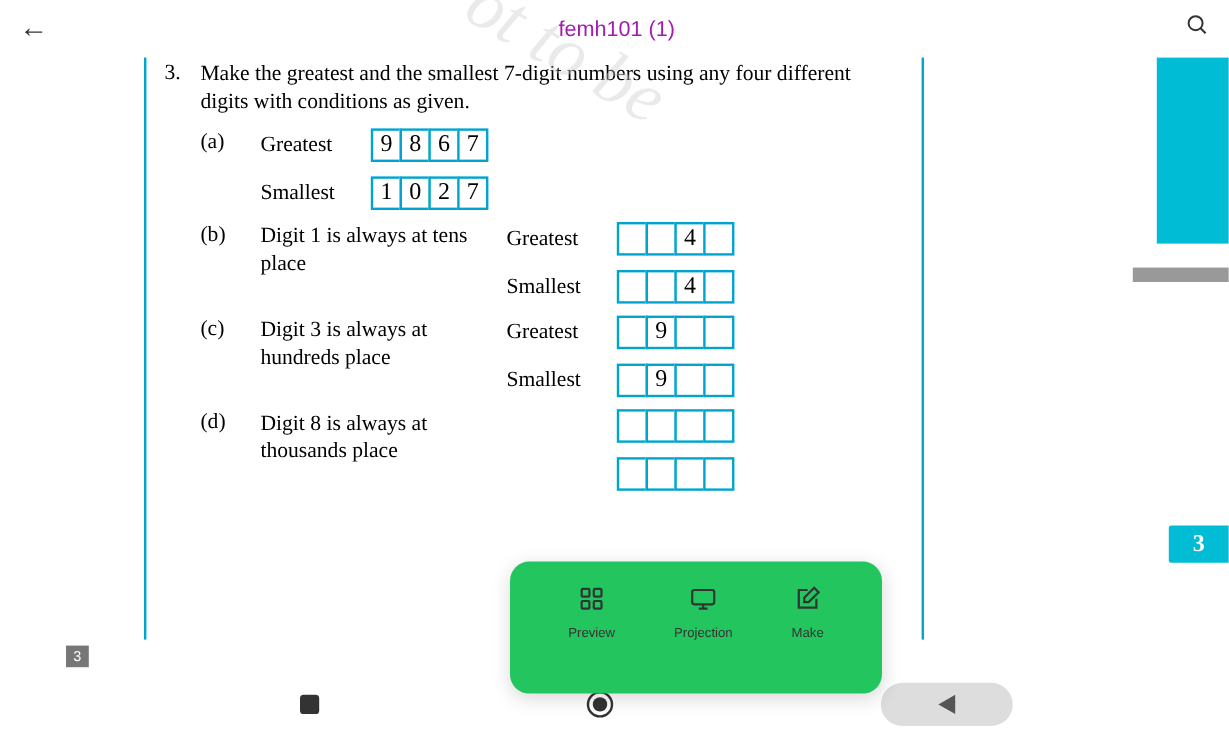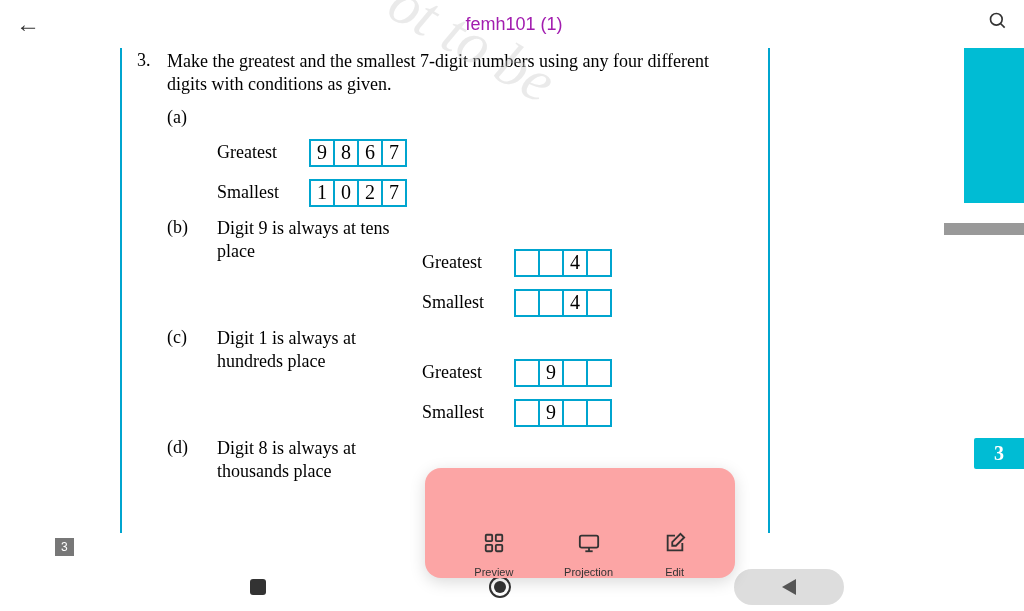--- a/index.html
+++ b/index.html
@@ -16,36 +16,36 @@
     
     .watermark { position: absolute; left: 260px; top: -40px; font-size: 60px; color: #ccc; font-style: italic; transform: rotate(30deg); opacity: 0.4; pointer-events: none; font-family: Georgia, serif; }
     
     .q-row { display: flex; margin-top: 2px; margin-bottom: 6px; }
     .q-num { width: 30px; font-size: 18px; }
     .q-text { flex: 1; font-size: 18px; line-height: 1.3; }
     
     .sub-row { display: flex; margin-top: 10px; align-items: flex-start; padding-left: 30px; }
     .sub-lbl { width: 50px; font-size: 18px; }
     .sub-desc { width: 205px; font-size: 18px; line-height: 1.3; }
-    .sub-right { display: flex; flex-direction: column; gap: 12px; margin-top: 32px; }
+    .sub-right { display: flex; flex-direction: column; gap: 12px; }
     .gs-row { display: flex; align-items: center; }
     .gs-label { width: 92px; font-size: 18px; }
     
     .digit-box { display: flex; }
     .digit { width: 26px; height: 28px; border: 2px solid #00a5cf; display: flex; align-items: center; justify-content: center; font-size: 20px; margin-left: -2px; background: #fff; }
     .digit:first-child { margin-left: 0; }
     
     .note { font-size: 18px; padding-left: 30px; margin-top: 14px; margin-bottom: 4px;}
     
     .right-strip { position: absolute; right: 0; top: 0; width: 80px; height: 485px; }
     .cyan-bar { background: #00bcd4; width: 60px; height: 155px; position: absolute; right: 0; top: 0; }
     .gray-bar { background: #999; width: 80px; height: 12px; position: absolute; right: 0; top: 175px; }
     .page-tab { background: #00bcd4; color: #fff; font-weight: bold; font-size: 20px; padding: 4px 20px; position: absolute; right: 0; top: 390px; border-radius: 2px 0 0 2px; }
     
-    .tool-popup { position: absolute; left: 425px; top: 420px; width: 310px; height: 110px; background: #fca5a5; border-radius: 16px; box-shadow: 0 4px 16px rgba(0,0,0,0.15); display: flex; justify-content: space-around; padding: 20px 24px 0 24px; font-family: -apple-system, Helvetica, Arial, sans-serif; z-index: 10; align-items: flex-end; }
+    .tool-popup { position: absolute; left: 425px; top: 420px; width: 310px; height: 110px; background: #22c55e; border-radius: 16px; box-shadow: 0 4px 16px rgba(0,0,0,0.15); display: flex; justify-content: space-around; padding: 20px 24px 0 24px; font-family: -apple-system, Helvetica, Arial, sans-serif; z-index: 10; }
     .tool-item { display: flex; flex-direction: column; align-items: center; gap: 6px; cursor: pointer; }
     .tool-icon { font-size: 22px; color: #333; }
     .tool-label { font-size: 11px; color: #333; }
     
     .footer-txt { position: absolute; left: 0; right: 0; top: 535px; text-align: center; font-family: Arial, sans-serif; font-size: 13px; font-weight: bold; color: #333; }
     
     .page-indicator { position: absolute; left: 55px; top: 538px; background: #777; color: #fff; font-size: 12px; padding: 2px 6px; font-family: Arial, sans-serif; }
     
     .nav-bar { position: absolute; bottom: 0; left: 0; right: 0; height: 48px; display: flex; align-items: center; justify-content: space-between; padding: 0 180px 0 250px; }
     .nav-square { width: 16px; height: 16px; background: #333; border-radius: 3px; }
@@ -98,21 +98,21 @@
             <div class="digit">2</div>
             <div class="digit">7</div>
           </div>
         </div>
       </div>
     </div>
 
 
     <div class="sub-row">
       <div class="sub-lbl">(b)</div>
-      <div class="sub-desc">Digit 9 is always at tens place</div>
+      <div class="sub-desc">Digit 1 is always at tens place</div>
       <div class="sub-right">
         <div class="gs-row">
           <span class="gs-label">Greatest</span>
           <div class="digit-box">
             <div class="digit"></div>
             <div class="digit"></div>
             <div class="digit">4</div>
             <div class="digit"></div>
           </div>
         </div>
@@ -123,21 +123,21 @@
             <div class="digit"></div>
             <div class="digit">4</div>
             <div class="digit"></div>
           </div>
         </div>
       </div>
     </div>
 
     <div class="sub-row">
       <div class="sub-lbl">(c)</div>
-      <div class="sub-desc">Digit 1 is always at hundreds place</div>
+      <div class="sub-desc">Digit 3 is always at hundreds place</div>
       <div class="sub-right">
         <div class="gs-row">
           <span class="gs-label">Greatest</span>
           <div class="digit-box">
             <div class="digit"></div>
             <div class="digit">9</div>
             <div class="digit"></div>
             <div class="digit"></div>
           </div>
         </div>
@@ -208,21 +208,21 @@
       </span>
       <span class="tool-label">Projection</span>
     </div>
     <div class="tool-item">
       <span class="tool-icon">
         <svg width="22" height="22" viewBox="0 0 24 24" fill="none" stroke="#333" stroke-width="2">
             <path d="M12 4H4v16h16v-8"></path>
             <path d="M18 2l4 4-9 9H9v-4l9-9z"></path>
           </svg>
       </span>
-      <span class="tool-label">Edit</span>
+      <span class="tool-label">Make</span>
     </div>
   </div>
 </div>
 
 <div class="footer-txt">Rationalised 2023-24</div>
 <div class="page-indicator">3</div>
 
 <div class="nav-bar">
   <div class="nav-square"></div>
   <div class="nav-circle">

